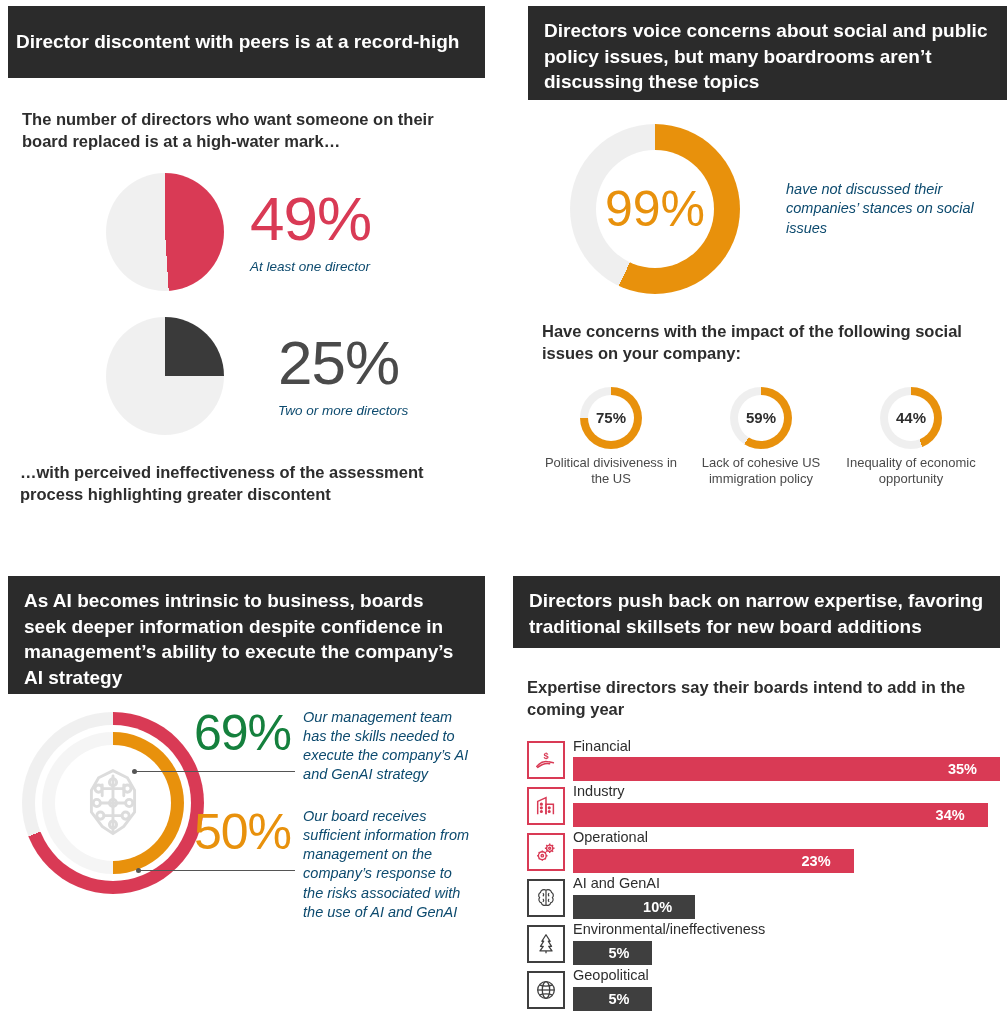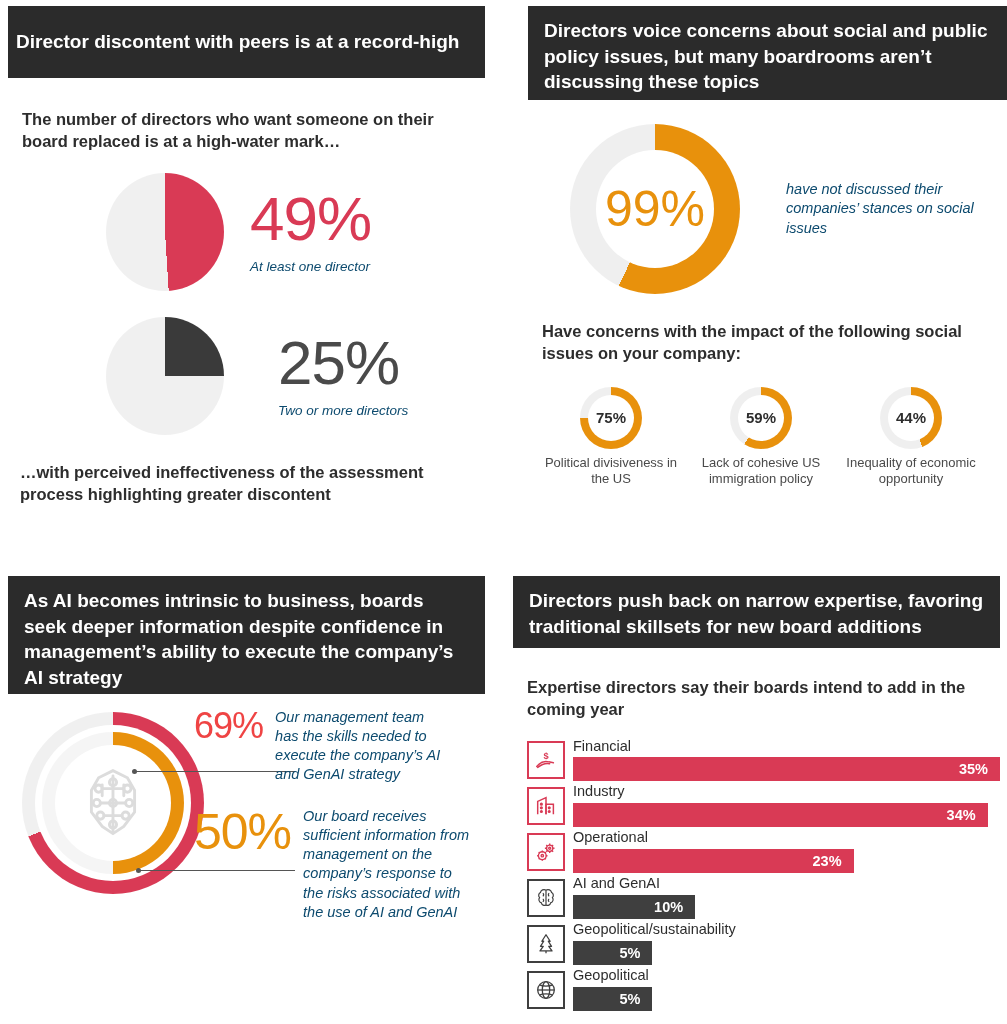--- a/index.html
+++ b/index.html
@@ -28,21 +28,21 @@
   .mini .dn span { position:absolute; inset:0; display:flex; align-items:center;
     justify-content:center; font-size:15px; font-weight:bold; color:#2d2d2d; }
   .mini .ml { margin-top:6px; font-size:13px; color:#4a4a4a; line-height:1.25; }
 
   .barrow { margin-bottom:3px; }
   .baricon { width:38px; height:38px; border:2px solid currentColor;
              display:flex; align-items:center; justify-content:center; flex:none; }
   .barlabel { font-size:14.5px; color:#2d2d2d; line-height:1.1; }
   .bartrack { height:24px; position:relative; }
   .barfill { height:24px; display:flex; align-items:center;
-             justify-content:flex-end; padding-right:12px; color:#fff;
+             justify-content:flex-end; padding-right:23px; color:#fff;
              font-size:14.5px; font-weight:bold; }
 
   .leader { position:absolute; height:1px; background:#555; }
   .leaderdot { position:absolute; width:5px; height:5px; border-radius:50%;
                background:#555; }
 </style>
 </head>
 <body>
 
 <div class="page">
@@ -165,21 +165,21 @@
           </svg>
         </div>
       </div>
 
       <div class="leaderdot" style="left:124px;top:75px;"></div>
       <div class="leader" style="left:128px;top:77px;width:159px;"></div>
       <div class="leaderdot" style="left:128px;top:174px;"></div>
       <div class="leader" style="left:132px;top:176px;width:155px;"></div>
 
       <div style="position:absolute;left:186px;top:14px;display:flex;">
-        <div class="bigpct" style="font-size:36px;color:#ef4444;line-height:1;">69%</div>
+        <div class="bigpct" style="font-size:50px;color:#15803d;line-height:1;">69%</div>
         <div class="cap" style="margin-left:12px;width:172px;font-size:14.5px;line-height:1.32;">Our management team has the skills needed to execute the company’s AI and GenAI strategy</div>
       </div>
 
       <div style="position:absolute;left:186px;top:113px;display:flex;">
         <div class="bigpct" style="font-size:50px;color:#e8910c;line-height:1;">50%</div>
         <div class="cap" style="margin-left:12px;width:172px;font-size:14.5px;line-height:1.32;">Our board receives sufficient information from management on the company’s response to the risks associated with the use of AI and GenAI</div>
       </div>
     </div>
   </div>
 
@@ -281,21 +281,21 @@
 
       <div class="row barrow" style="margin-left:14px;">
         <div class="baricon" style="color:#3f3f3f;">
           <svg viewBox="0 0 26 26" width="24" height="24" fill="none" stroke="#3f3f3f" stroke-width="1.4" stroke-linejoin="round">
             <path d="M13 3 L8.5 10 H10.5 L7 15.5 H10 L6.5 20.5 H19.5
                      L16 15.5 H19 L15.5 10 H17.5 Z"></path>
             <path d="M13 20.5 V23"></path>
           </svg>
         </div>
         <div style="margin-left:8px;flex:1;">
-          <div class="barlabel">Geopolitical/sustainability</div>
+          <div class="barlabel">Environmental/ineffectiveness</div>
           <div class="bartrack" style="margin-top:3px;">
             <div class="barfill" style="width:18.6%;background:#3f3f3f;">
               <span>5%</span>
             </div>
           </div>
         </div>
       </div>
 
       <div class="row barrow" style="margin-left:14px;">
         <div class="baricon" style="color:#3f3f3f;">

